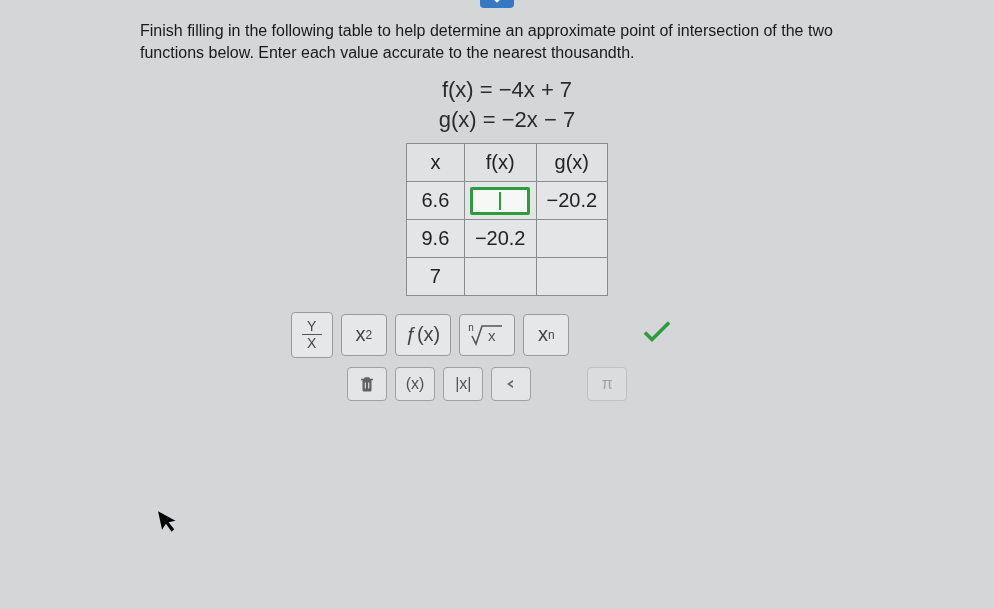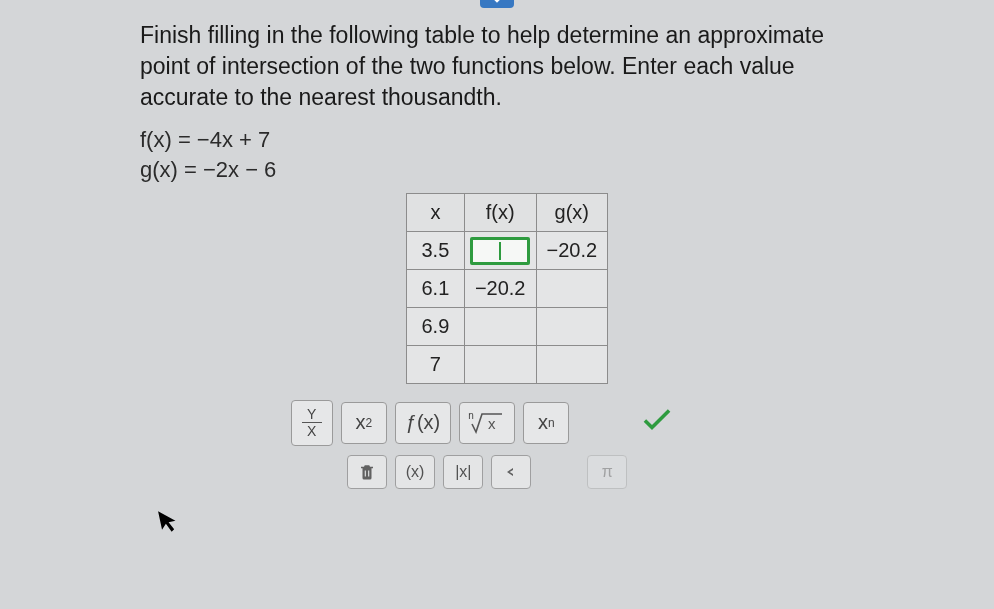--- a/index.html
+++ b/index.html
@@ -8,28 +8,28 @@
       background: #d4d6d8;
       width: 994px;
       height: 609px;
       position: relative;
       color: #2b2b2b;
     }
     .content {
       padding: 20px 120px 0 140px;
     }
     .instructions {
-      font-size: 23px;
+      font-size: 16px;
       line-height: 1.35;
       font-weight: 400;
       color: #1a1a1a;
       margin-bottom: 14px;
     }
     .equations {
-      text-align: left;
+      text-align: center;
       font-size: 22px;
       margin-bottom: 10px;
     }
     .eq {
       margin: 4px 0;
     }
     .table-wrap {
       display: flex;
       justify-content: center;
       margin-bottom: 14px;
@@ -155,48 +155,43 @@
   <svg viewBox="0 0 24 24" fill="#fff">
       <path d="M7 10l5 5 5-5z"></path>
     </svg>
 </div>
 
 <div class="content">
   <p class="instructions">Finish filling in the following table to help determine an approximate point of intersection of the two functions below. Enter each value accurate to the nearest thousandth.</p>
 
   <div class="equations">
     <div class="eq">f(x) = −4x + 7</div>
-    <div class="eq">g(x) = −2x − 6</div>
+    <div class="eq">g(x) = −2x − 7</div>
   </div>
 
   <div class="table-wrap">
     <table class="func">
       <tbody>
           <tr>
         <th>x</th>
         <th>f(x)</th>
         <th>g(x)</th>
       </tr>
       <tr>
-        <td>3.5</td>
+        <td>6.6</td>
         <td class="input-cell">
           <span class="input-box">
                 <span class="cursor"></span>
               </span>
         </td>
         <td>−20.2</td>
       </tr>
       <tr>
-        <td>6.1</td>
+        <td>9.6</td>
         <td>−20.2</td>
-        <td></td>
-      </tr>
-      <tr>
-        <td>6.9</td>
-        <td></td>
         <td></td>
       </tr>
       <tr>
         <td>7</td>
         <td></td>
         <td></td>
       </tr>
     </tbody>
       </table>
   </div>

